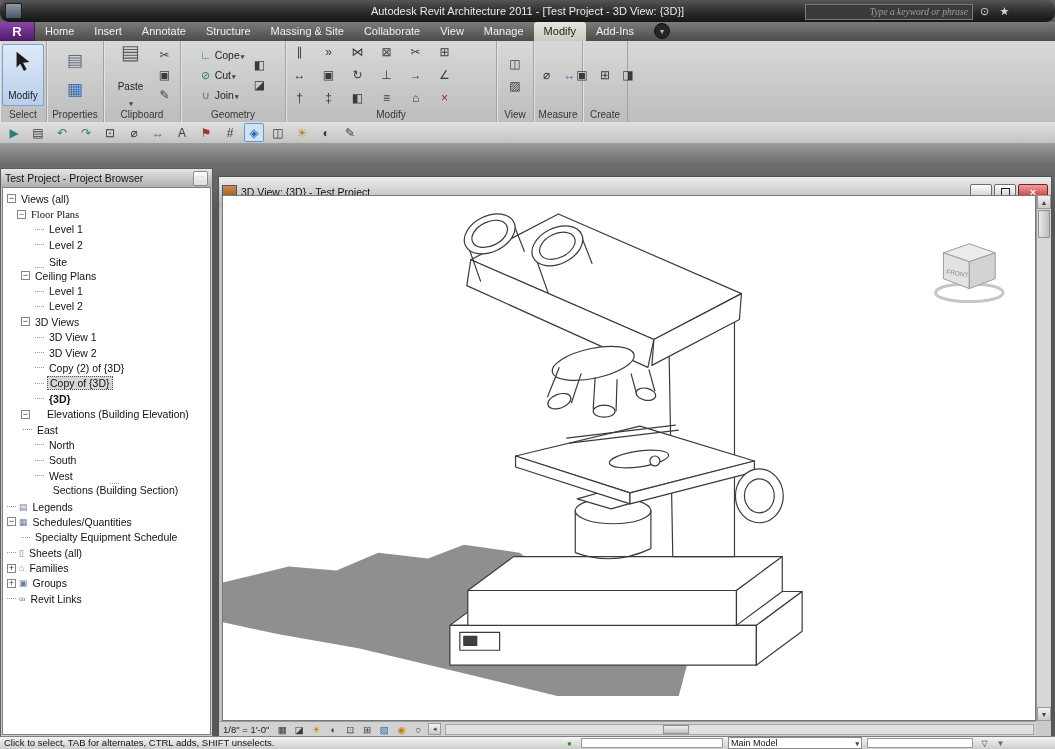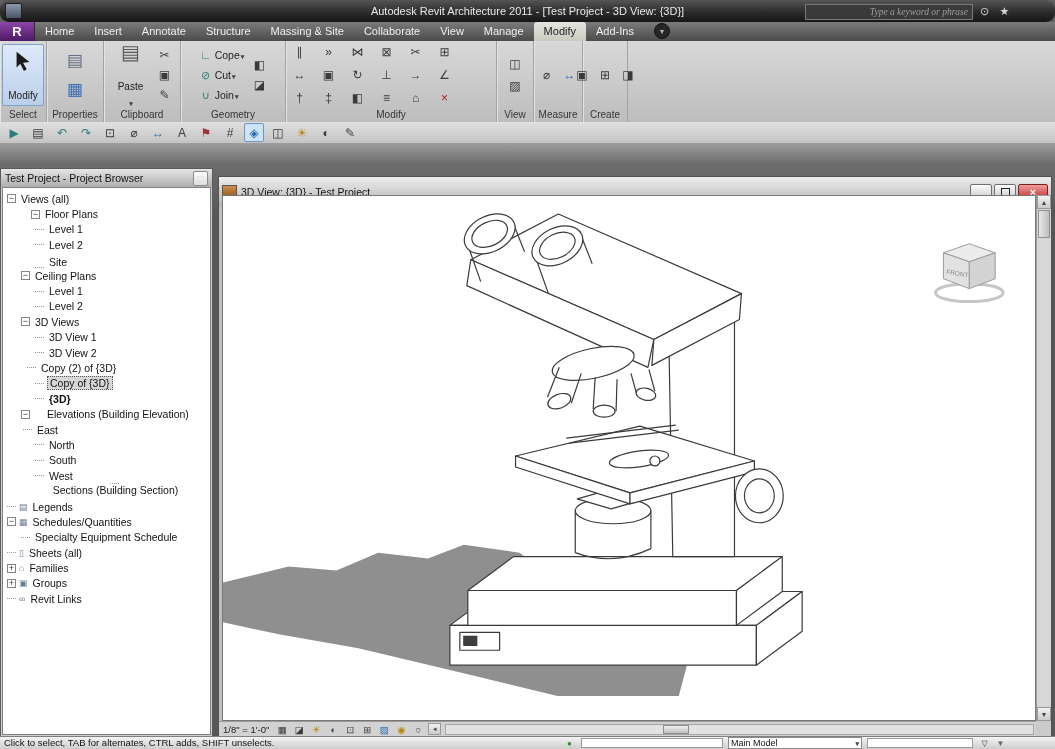--- a/index.html
+++ b/index.html
@@ -308,21 +308,21 @@
         <span>Test Project - Project Browser</span>
         <span class="ticons">
             <span class="icn">□</span>
           </span>
       </div>
       <div class="pb-tree">
           <div class="trow" style="padding-left: 4px;">
             <span class="exp minus"></span>
             <span class="tlabel">Views (all)</span>
           </div>
-          <div class="trow" style="padding-left: 28px;">
+          <div class="trow" style="padding-left: 14px; font-family: Liberation Serif, serif;">
             <span class="exp minus"></span>
             <span class="tlabel">Floor Plans</span>
           </div>
           <div class="trow" style="padding-left: 32px;">
             <span class="conn"></span>
             <span class="tlabel">Level 1</span>
           </div>
           <div class="trow" style="padding-left: 32px;">
             <span class="conn"></span>
             <span class="tlabel">Level 2</span>
@@ -348,21 +348,21 @@
             <span class="tlabel">3D Views</span>
           </div>
           <div class="trow" style="padding-left: 32px;">
             <span class="conn"></span>
             <span class="tlabel">3D View 1</span>
           </div>
           <div class="trow" style="padding-left: 32px;">
             <span class="conn"></span>
             <span class="tlabel">3D View 2</span>
           </div>
-          <div class="trow" style="padding-left: 24px; text-align: right;">
+          <div class="trow" style="padding-left: 32px; text-align: right;">
             <span class="conn"></span>
             <span class="tlabel">Copy (2) of {3D}</span>
           </div>
           <div class="trow sel" style="padding-left: 32px;">
             <span class="conn"></span>
             <span class="tlabel">Copy of {3D}</span>
           </div>
           <div class="trow bold" style="padding-left: 32px;">
             <span class="conn"></span>
             <span class="tlabel">{3D}</span>

